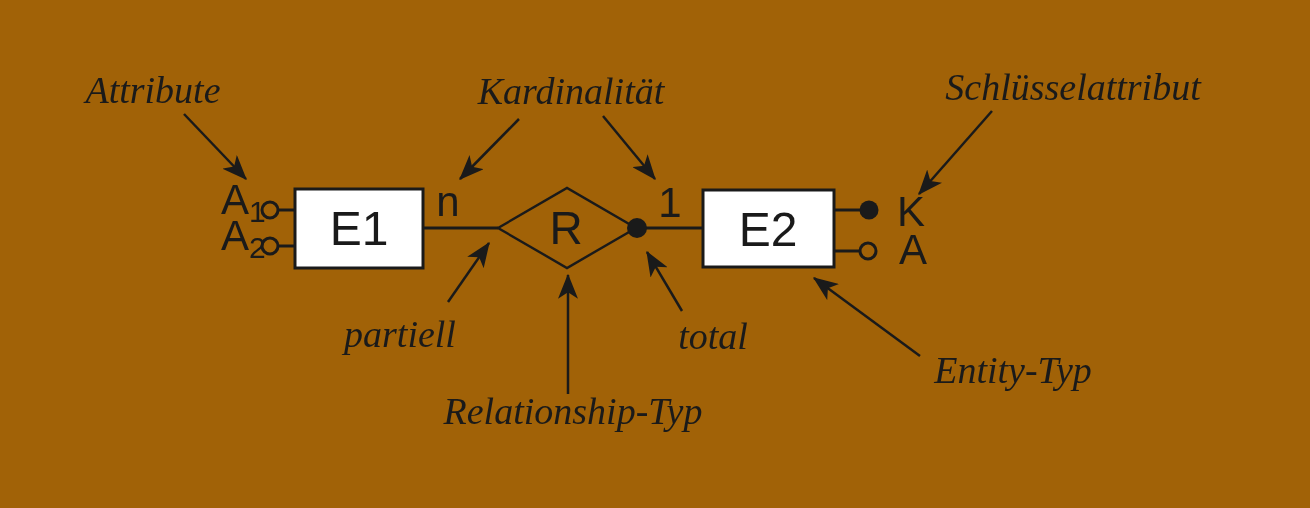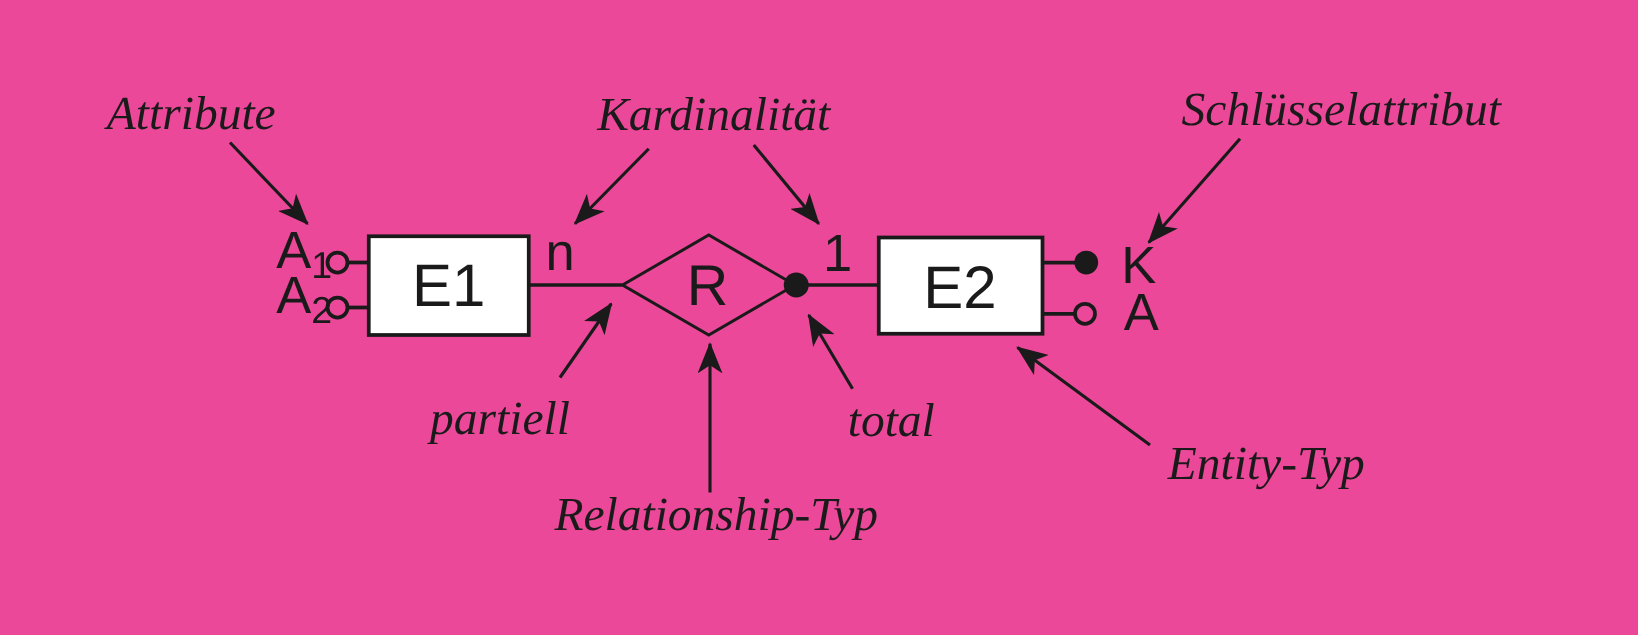--- a/index.html
+++ b/index.html
@@ -4,21 +4,21 @@
 <style>
   html, body {
     margin: 0;
     padding: 0;
     background: #ffffff;
   }
   .stage {
     position: relative;
     width: 1310px;
     height: 508px;
-    background: #ec4899;
+    background: #a16207;
     overflow: hidden;
   }
   svg { display: block; }
 
   
   .lbl {
     font-family: "Liberation Serif", serif;
     font-style: italic;
     font-size: 38px;
     fill: #1a1a1a;

